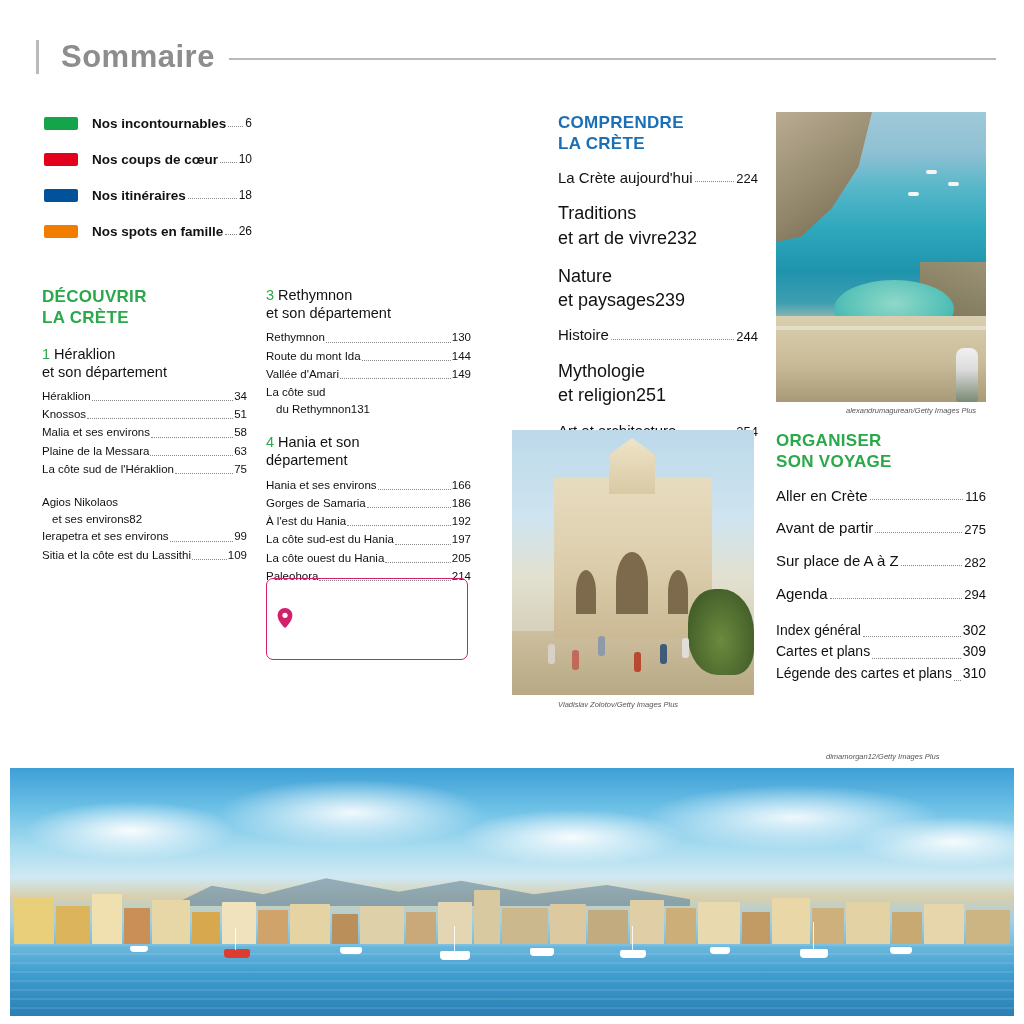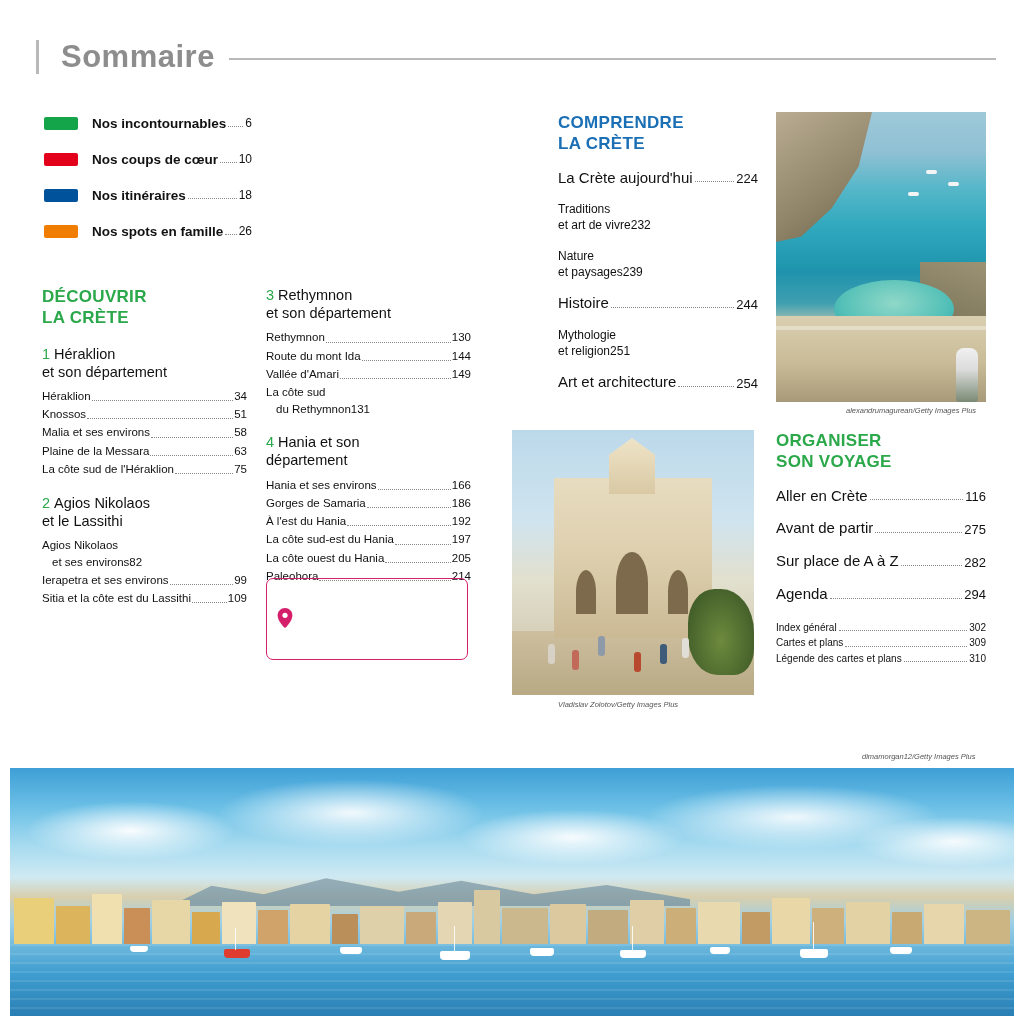--- a/index.html
+++ b/index.html
@@ -181,41 +181,41 @@
   .big-entry .name { white-space: nowrap; }
   .big-entry .dots3 {
     flex: 1;
     border-bottom: 1.4px dotted #888;
     margin: 0 2px 5px 2px;
     min-width: 5px;
     height: 11px;
   }
   .big-entry .pg { white-space: nowrap; font-size: 13px; }
   .big-entry-2l {
-    font-size: 12px;
+    font-size: 18px;
     color: #111;
     margin-top: 14px;
     line-height: 1.35;
   }
   .big-entry-2l .row2 {
     display: flex;
     align-items: flex-end;
   }
 
   
   .col4 {
     position: absolute;
     left: 776px;
     top: 430px;
     width: 210px;
   }
   .small-entry {
     display: flex;
     align-items: flex-end;
-    font-size: 10px;
+    font-size: 14px;
     color: #111;
     line-height: 1.55;
   }
   .small-entry .dots4 {
     flex: 1;
     border-bottom: 1.2px dotted #888;
     margin: 0 2px 4px 2px;
     min-width: 4px;
     height: 9px;
   }
@@ -440,24 +440,20 @@
         </div>
         <div class="entry">
           <span class="name">La côte sud de l'Héraklion</span>
           <span class="dots2"></span>
           <span class="pg">75</span>
         </div>
       </div>
     </div>
 
     <div class="chapter">
-      <div class="chapter-title">
-        <span class="chapter-num">2</span><span>Agios Nikolaos</span>
-        <div>et le Lassithi</div>
-      </div>
       <div class="entries">
         <div class="entry-multiline">
           <div>Agios Nikolaos</div>
           <div class="l2">
             <span class="name">et ses environs</span>
             <span class="dots2"></span>
             <span class="pg">82</span>
           </div>
         </div>
         <div class="entry">
@@ -674,21 +670,21 @@
     <div class="bush"></div>
     <div class="tourist" style="left:36px; top:214px; background:#d8d2c6;"></div>
     <div class="tourist" style="left:60px; top:220px; background:#c26a5a;"></div>
     <div class="tourist" style="left:86px; top:206px; background:#8e9aa8;"></div>
     <div class="tourist" style="left:122px; top:222px; background:#b8492f;"></div>
     <div class="tourist" style="left:148px; top:214px; background:#3f5b7a;"></div>
     <div class="tourist" style="left:170px; top:208px; background:#e0ded6;"></div>
   </div>
   <div class="credit" style="left:558px; top:700px;">Vladislav Zolotov/Getty Images Plus</div>
 
-  <div class="credit" style="left:862px; top:752px;">dimamorgan12/Getty Images Plus</div>
+  <div class="credit" style="left:826px; top:752px;">dimamorgan12/Getty Images Plus</div>
   <div class="photo" id="photo-harbour">
     <div class="clouds"></div>
     <div class="mountains"></div>
     <div class="town">
       <div class="bldg" style="left:4px;  width:40px; height:54px; background:#e9cf7a;"></div>
       <div class="bldg" style="left:46px; width:34px; height:46px; background:#dcb45c;"></div>
       <div class="bldg" style="left:82px; width:30px; height:58px; background:#f0e0b0;"></div>
       <div class="bldg" style="left:114px;width:26px; height:44px; background:#c98f57;"></div>
       <div class="bldg" style="left:142px;width:38px; height:52px; background:#e7d6a6;"></div>
       <div class="bldg" style="left:182px;width:28px; height:40px; background:#d8a84e;"></div>

